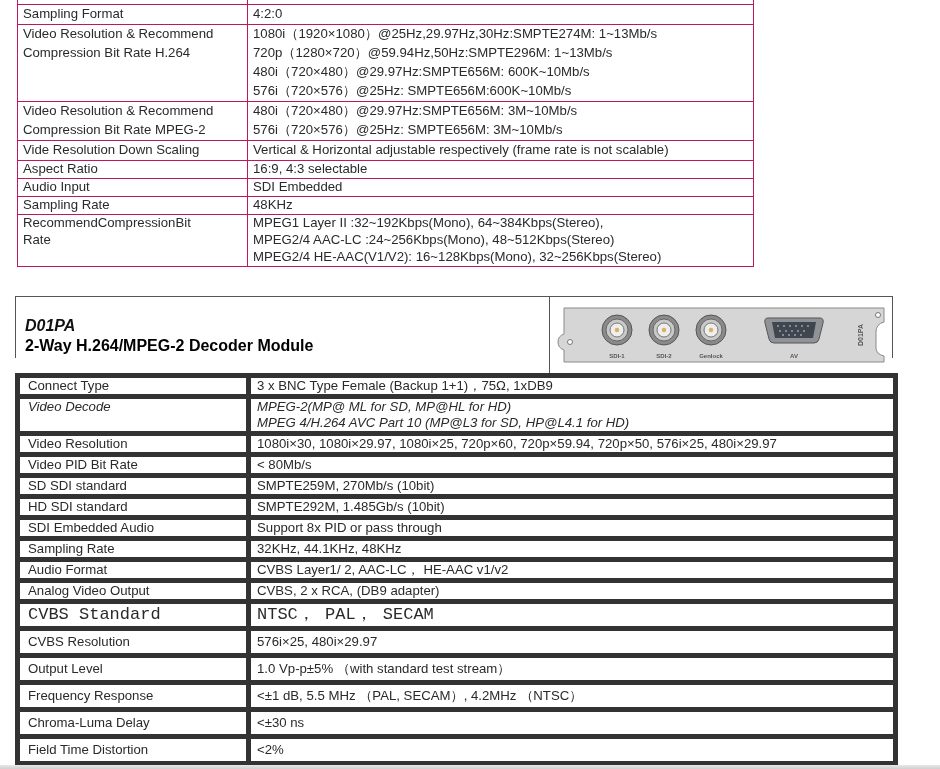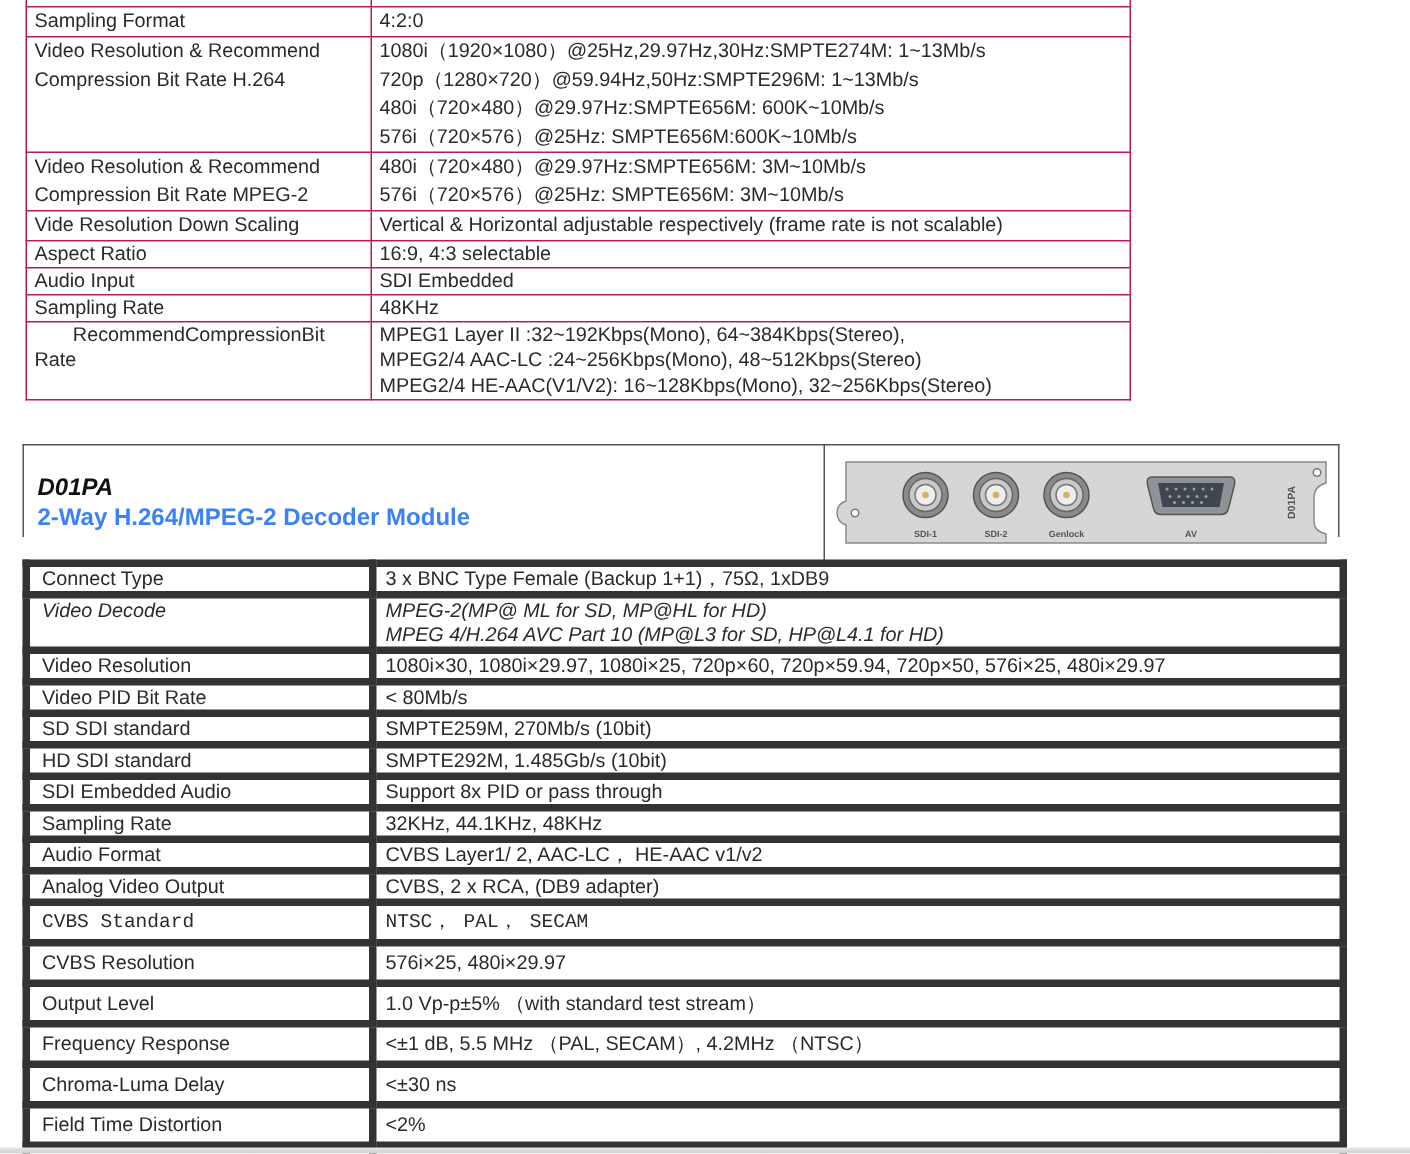--- a/index.html
+++ b/index.html
@@ -4,47 +4,47 @@
 <style>
   * { box-sizing: border-box; margin: 0; padding: 0; }
   html, body { width: 940px; height: 769px; overflow: hidden; background: #ffffff; }
   body { position: relative; font-family: "Liberation Sans", sans-serif; color: #222; }
 
   .tbl { position: absolute; border-collapse: collapse; table-layout: fixed; font-size: 13.2px; line-height: 16px; }
   .tbl td { border: 5px solid #be185d; padding: 0 5px; vertical-align: top; white-space: nowrap; }
   .tbl td.k { color: #2a2a2a; }
   .tbl td.v { color: #2a2a2a; }
   .tbl td .line { display: block; height: 18.5px; line-height: 18.5px; }
-  .tbl td .jl { display: flex; justify-content: center; }
+  .tbl td .jl { display: flex; justify-content: flex-start; }
 
   
   #t1 { left: 17px; top: -3px; width: 736px; }
   #t1 col.c1 { width: 230px; }
   #t1 col.c2 { width: 506px; }
   #t1 td { border-width: 1px; }
   #t1 td .line { height: 19px; line-height: 18px; }
   #t1 tr.top td { height: 7px; }
 
   
   #hdr { position: absolute; left: 15px; top: 296px; width: 878px; height: 62px; border: 1px solid #555; border-bottom: none; }
   #hdr .code { position: absolute; left: 9px; top: 20px; font-weight: bold; font-style: italic; font-size: 16px; color: #111; }
-  #hdr .title { position: absolute; left: 9px; top: 40px; font-weight: bold; font-size: 16px; color: #3b82f6; }
+  #hdr .title { position: absolute; left: 9px; top: 40px; font-weight: bold; font-size: 16px; color: #000000; }
   #hdr .imgbox { position: absolute; left: 533px; top: -1px; width: 345px; height: 78px; border-left: 1px solid #555; }
 
   
   #t2 { left: 15px; top: 373px; width: 878px; }
   #t2 col.c1 { width: 231px; }
   #t2 col.c2 { width: 647px; }
   #t2 td { border-color: #333; }
   #t2 td.k { padding-left: 8px; }
   #t2 td.v { padding-left: 6px; }
   #t2 tr.h18 td { height: 17.6px; line-height: 16px; }
   #t2 tr.h18 td .line { height: 16px; line-height: 16px; font-style: italic; }
   #t2 tr.h24 td { height: 24px; line-height: 22px; }
-  #t2 .mono { font-family: "Liberation Mono", monospace; font-size: 13px; }
+  #t2 .mono { font-family: "Liberation Mono", monospace; font-size: 17px; }
 
   .page-edge { position: absolute; left: 0; top: 765px; width: 940px; height: 4px; background: linear-gradient(#e8e8e8, #cfcfcf); }
 </style>
 </head>
 <body>
 
 <table class="tbl" id="t1">
   <colgroup>
       <col class="c1">
       <col class="c2">

